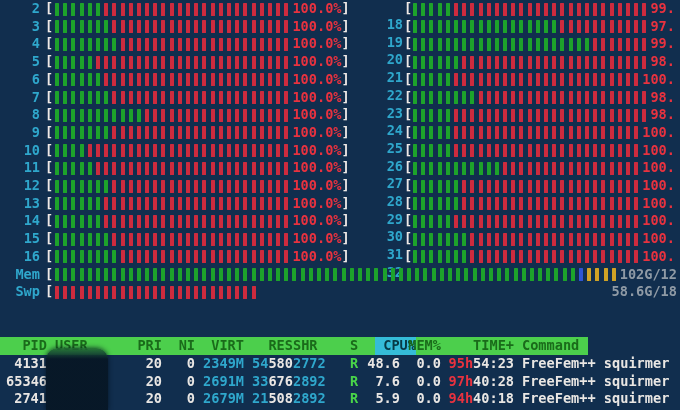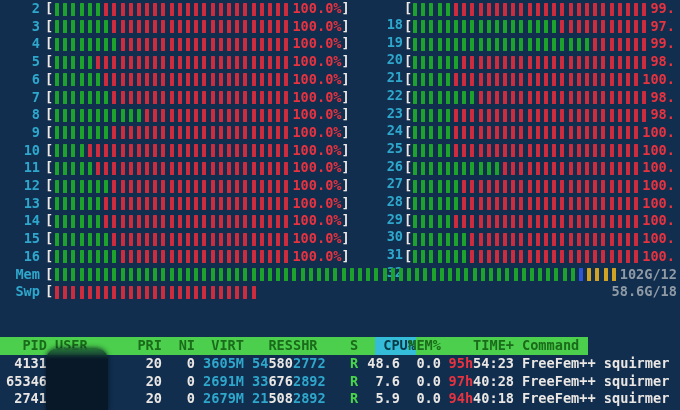--- a/index.html
+++ b/index.html
@@ -211,21 +211,21 @@
     <span class="cell c-time">TIME+</span>
     <span class="cell c-cmd">Command</span>
   </div>
 
   <div id="process-rows">
       <div class="trow" style="top: 355px;">
         <span class="cell c-pid w">4131</span>
         <span class="cell c-user w"></span>
         <span class="cell c-pri w">20</span>
         <span class="cell c-ni w">0</span>
-        <span class="cell c-virt cy">3605M</span>
+        <span class="cell c-virt cy">2349M</span>
         <span class="cell c-res"><span class="cy">54</span><span class="w">580</span></span>
         <span class="cell c-shr cy">2772</span>
         <span class="cell c-s gn">R</span>
         <span class="cell c-cpu w">48.6</span>
         <span class="cell c-mem w">0.0</span>
         <span class="cell c-time"><span class="rd">95h</span><span class="w">54:23</span></span>
         <span class="cell c-cmd w">FreeFem++ squirmer</span>
       </div>
       <div class="trow" style="top: 372.7px;">
         <span class="cell c-pid w">65346</span>

